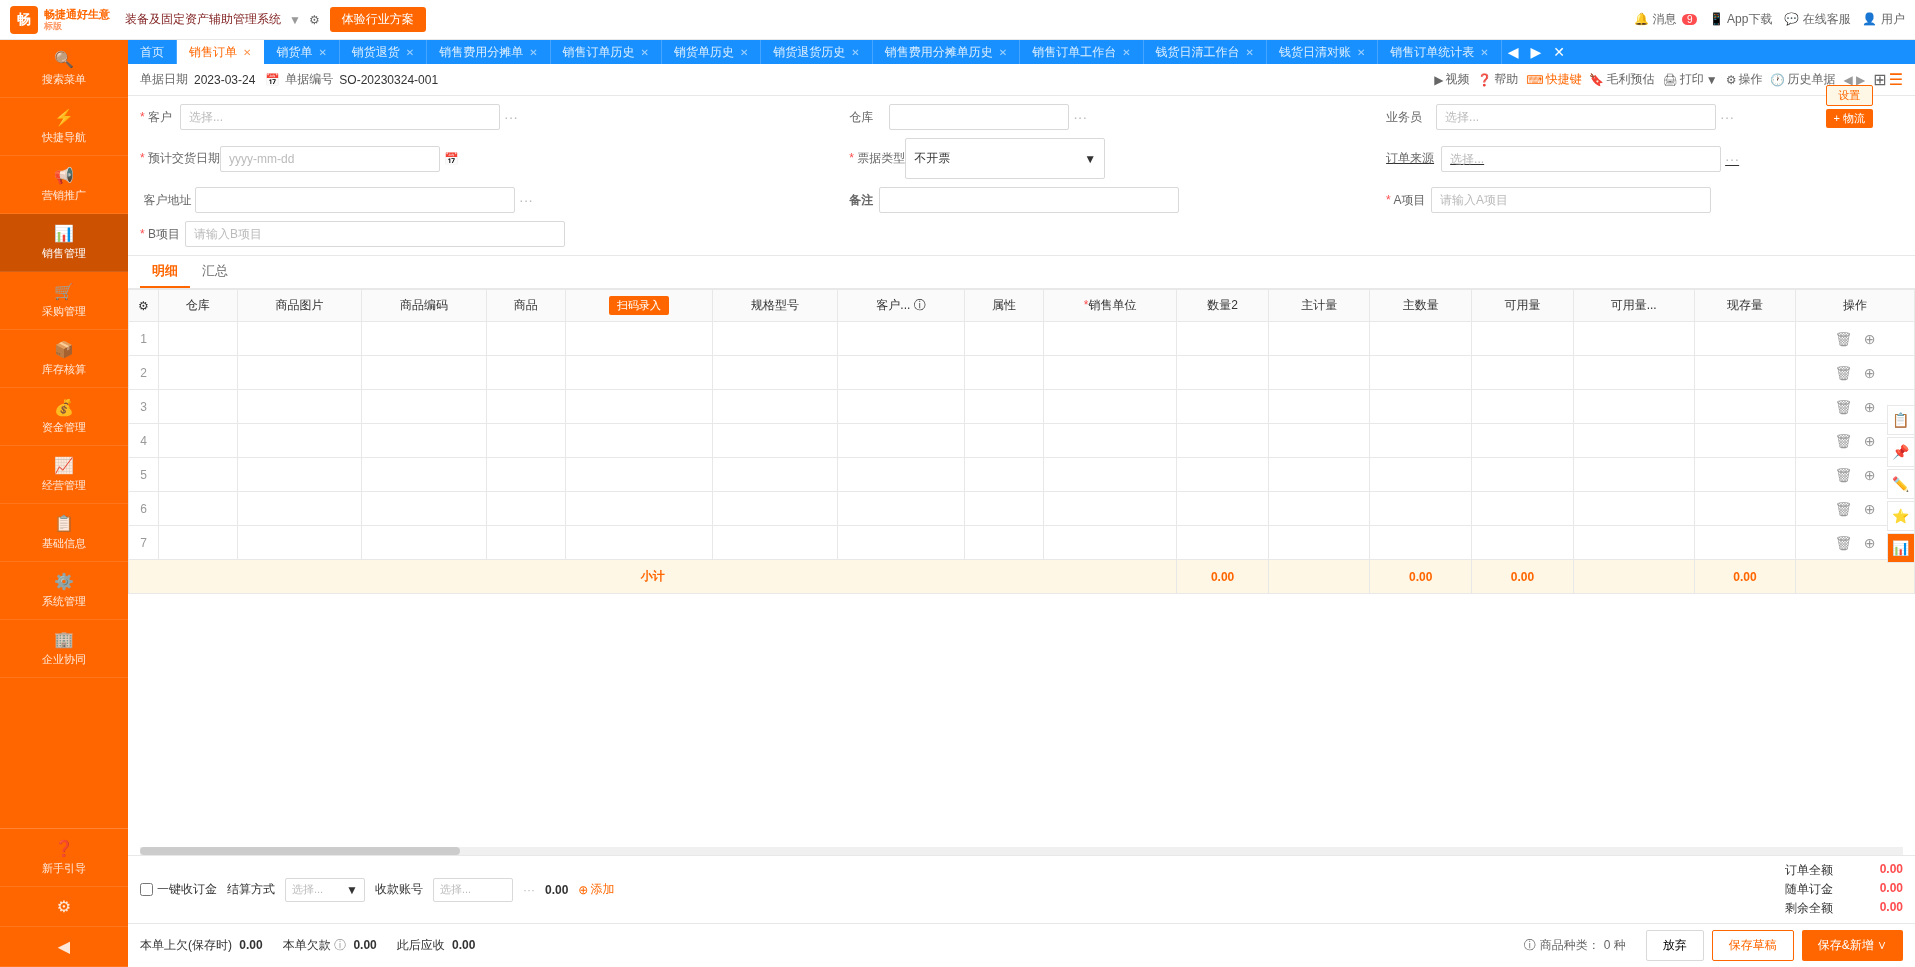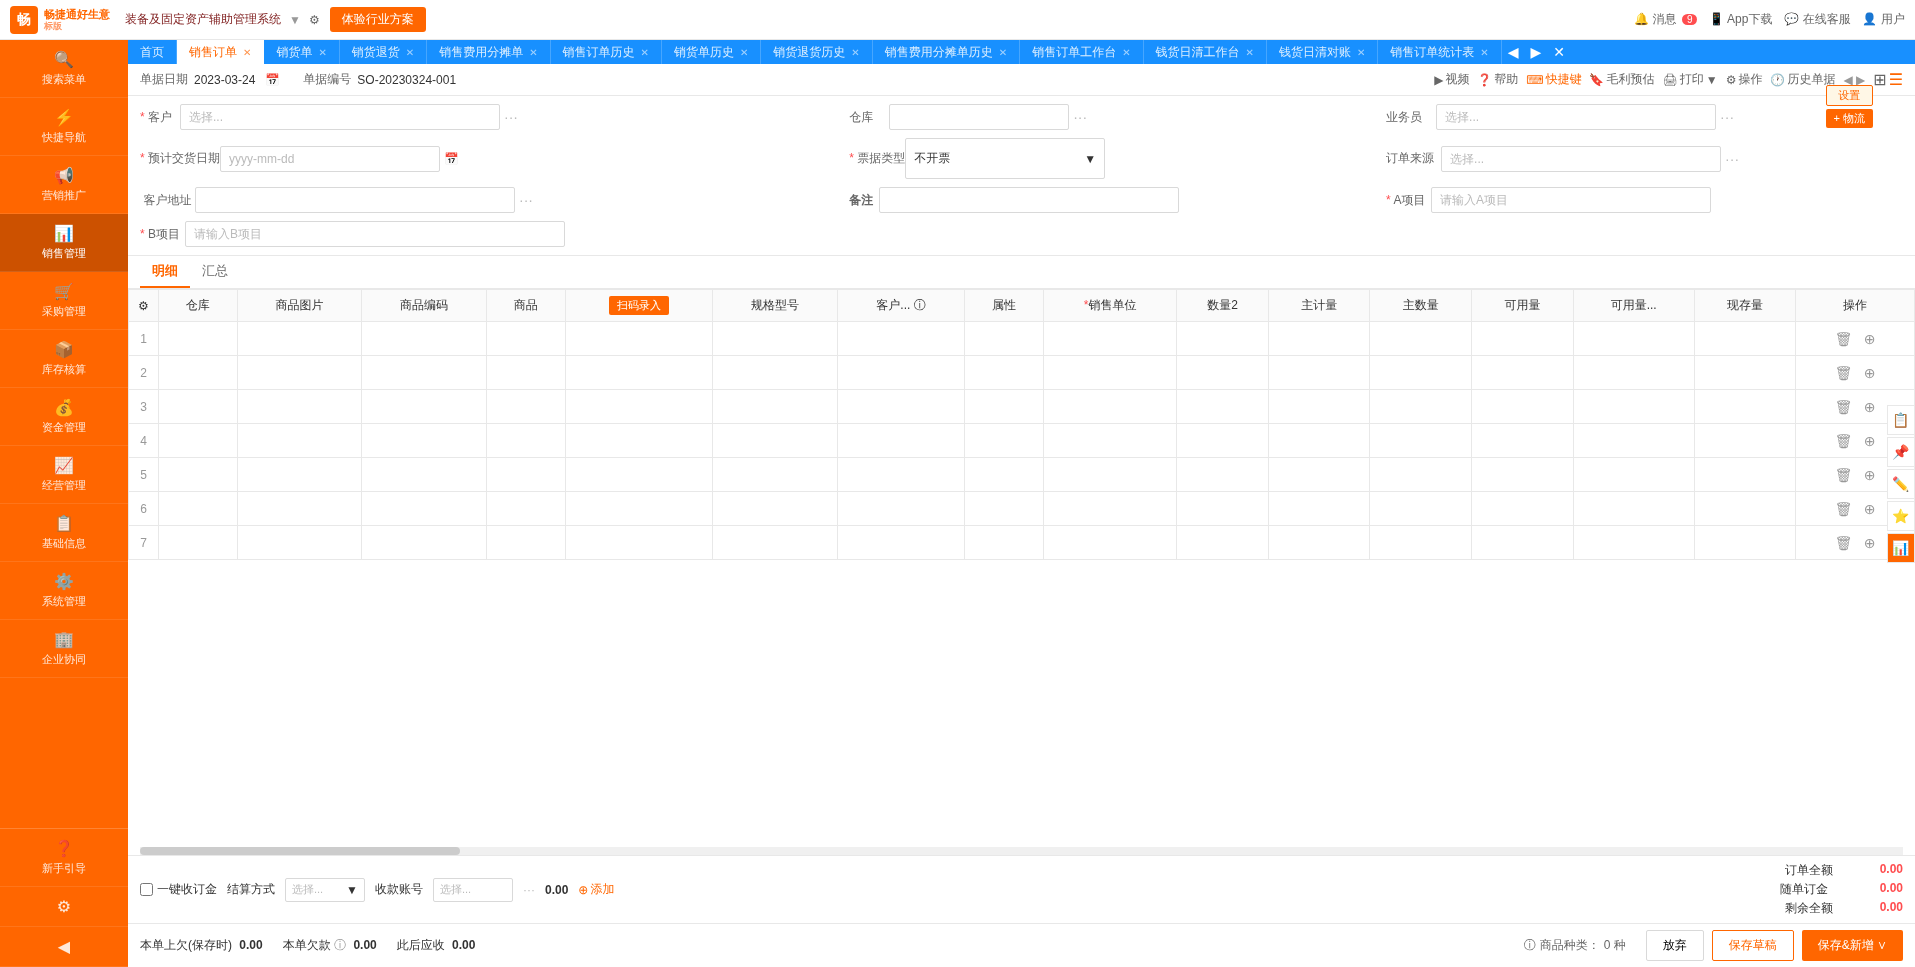--- a/index.html
+++ b/index.html
@@ -30,21 +30,21 @@
     .sidebar-item-icon { font-size: 16px; }
     .sidebar-bottom { margin-top: auto; border-top: 1px solid rgba(255,255,255,0.2); }
 
     
     .tab-item { height: 36px; padding: 0 12px; display: flex; align-items: center; gap: 4px; cursor: pointer; color: rgba(255,255,255,0.85); white-space: nowrap; font-size: 12px; border-right: 1px solid rgba(255,255,255,0.2); flex-shrink: 0; }
     .tab-item.active { background: white; color: #ff6600; }
     .tab-item .close-x { font-size: 10px; opacity: 0.7; margin-left: 2px; }
     .tab-nav-btn { color: white; padding: 0 6px; cursor: pointer; font-size: 14px; }
 
     
-    .page-header { padding: 6px 12px; background: #fff; border-bottom: 1px solid #e8e8e8; display: flex; align-items: center; gap: 23px; flex-shrink: 0; }
+    .page-header { padding: 6px 12px; background: #fff; border-bottom: 1px solid #e8e8e8; display: flex; align-items: center; gap: 5px; flex-shrink: 0; }
     .header-field { display: flex; align-items: center; gap: 6px; font-size: 12px; }
     .header-field label { color: #666; white-space: nowrap; }
     .header-field .value { color: #333; }
     .page-toolbar { margin-left: auto; display: flex; align-items: center; gap: 8px; font-size: 12px; color: #666; }
     .toolbar-btn { cursor: pointer; display: flex; align-items: center; gap: 2px; }
     .toolbar-btn.orange { color: #ff6600; }
 
     
     .form-area { padding: 8px 12px; background: #fff; border-bottom: 1px solid #e8e8e8; flex-shrink: 0; }
     .form-row { display: flex; align-items: center; margin-bottom: 8px; gap: 0; }
@@ -331,21 +331,21 @@
             </div>
             <div class="field-sep"></div>
             <div class="form-field" style="flex:1.5;">
               <label class="required" style="min-width:55px;">票据类型</label>
               <div style="display:flex;align-items:center;flex:1;border:1px solid #d9d9d9;border-radius:2px;padding:3px 8px;background:white;height:41px;max-width:200px;">
                 <span style="flex:1;font-size:12px;">不开票</span>
                 <span>▼</span>
               </div>
             </div>
             <div class="field-sep"></div>
-            <div class="form-field" style="flex:1.5;">
+            <div class="form-field" style="flex:1.5;text-decoration:underline;">
               <label style="min-width:55px;">订单来源</label>
               <input class="form-input" type="text" style="max-width: 280px;" placeholder="选择...">
               <span class="dots-btn">···</span>
             </div>
           </div>
 
           <div class="form-row">
             <div class="form-field" style="flex:2;">
               <label style="min-width:55px;text-align:center;">客户地址</label>
               <input class="form-input" type="text" style="max-width: 320px;">
@@ -548,20 +548,30 @@
                   <td></td>
                 <td></td>
                   <td></td>
                 <td></td>
                 <td class="col-ops">
                   <button class="op-btn">🗑</button>
                   <button class="op-btn">⊕</button>
                 </td>
               </tr>
 
+              <tr class="subtotal-row">
+                <td colspan="10" class="subtotal-label">小计</td>
+                <td class="subtotal-val">0.00</td>
+                <td></td>
+                <td class="subtotal-val">0.00</td>
+                <td class="subtotal-val">0.00</td>
+                <td></td>
+                <td class="subtotal-val">0.00</td>
+                <td></td>
+              </tr>
             </tbody>
           </table>
         </div>
 
         <div class="table-scroll">
           <div class="table-scroll-thumb"></div>
         </div>
 
         <div class="table-footer">
           <label class="checkbox-label">
@@ -582,21 +592,21 @@
           <span class="add-btn">
             <span style="color:#ff6600;">⊕</span>
             <span>添加</span>
           </span>
 
           <div style="margin-left:auto;text-align:right;font-size:12px;">
             <div style="display:flex;justify-content:flex-end;gap:20px;margin-bottom:2px;">
               <span>订单全额</span>
               <span style="color:#ff4d4f;font-weight:bold;min-width:50px;text-align:right;">0.00</span>
             </div>
-            <div style="display:flex;justify-content:flex-end;gap:25px;margin-bottom:2px;">
+            <div style="display:flex;justify-content:space-between;gap:16px;margin-bottom:2px;">
               <span>随单订金</span>
               <span style="color:#ff4d4f;font-weight:bold;min-width:50px;text-align:right;">0.00</span>
             </div>
             <div style="display:flex;justify-content:flex-end;gap:20px;">
               <span>剩余全额</span>
               <span style="color:#ff4d4f;font-weight:bold;min-width:50px;text-align:right;">0.00</span>
             </div>
           </div>
         </div>
 

